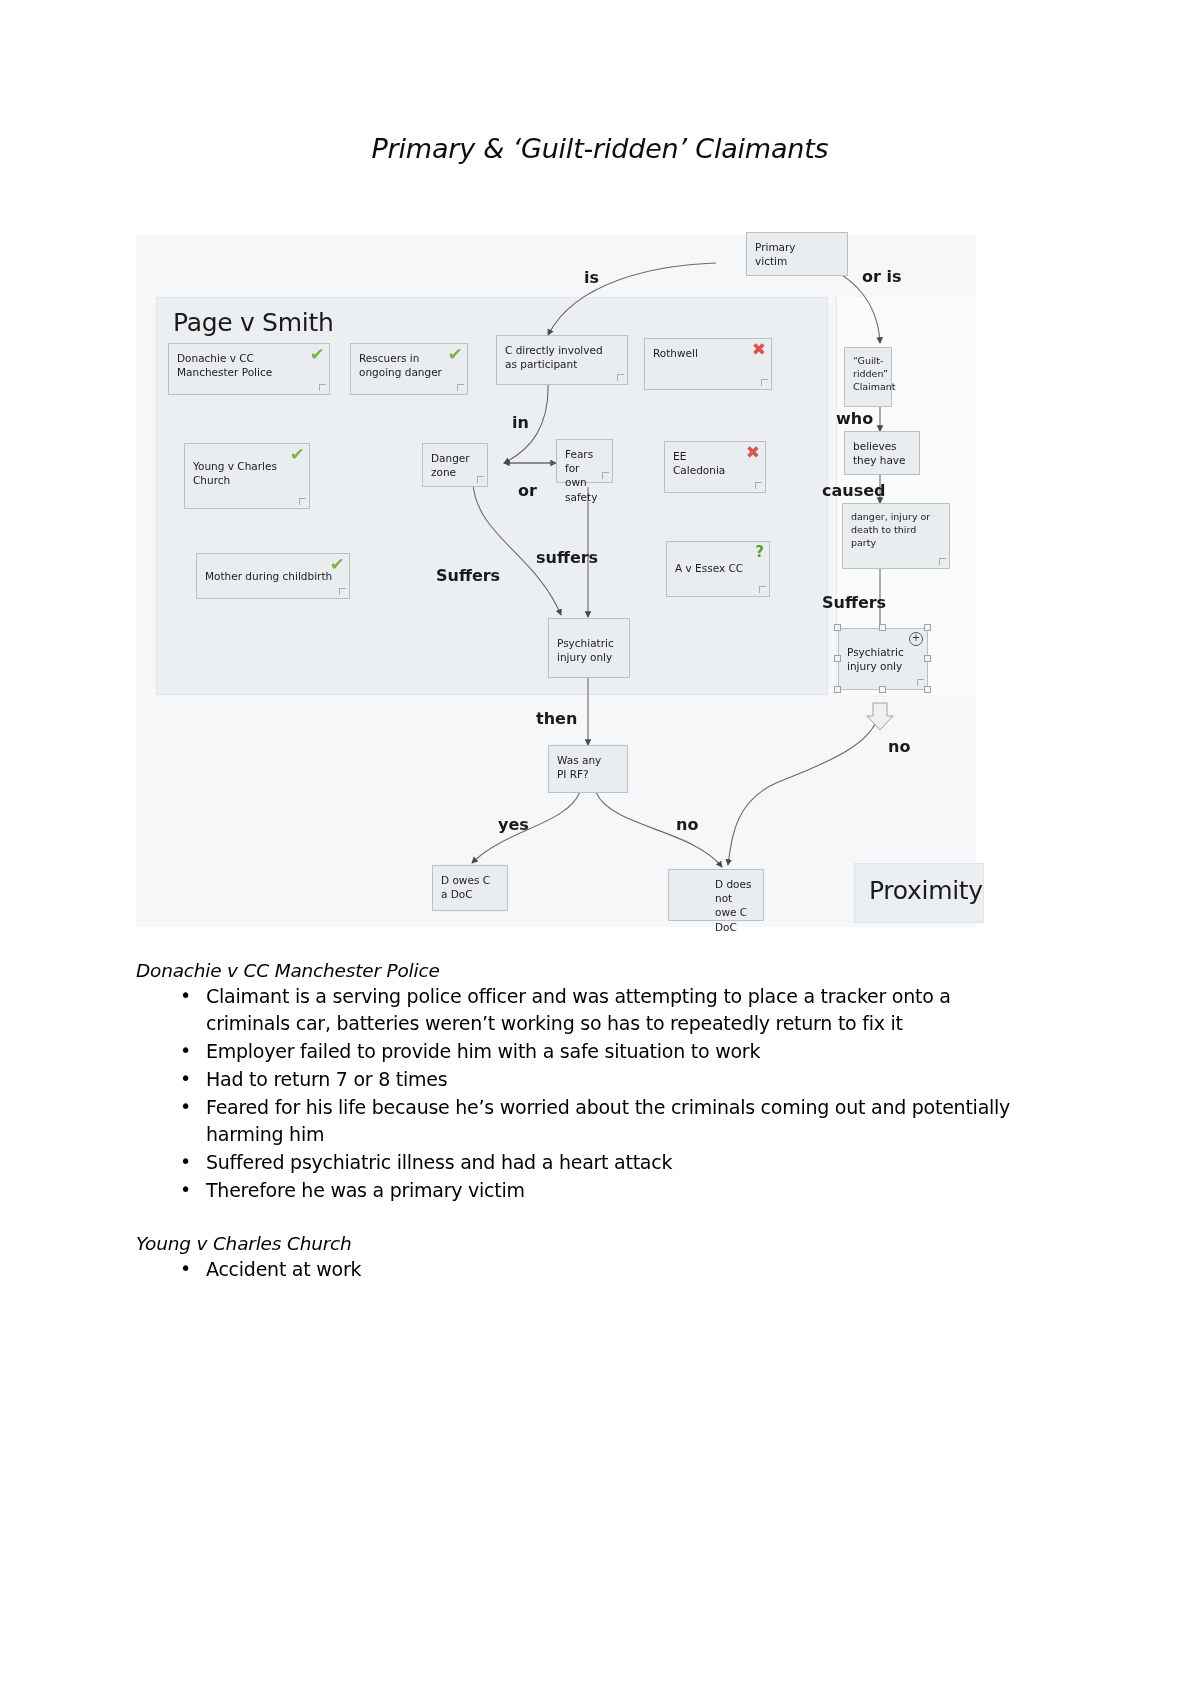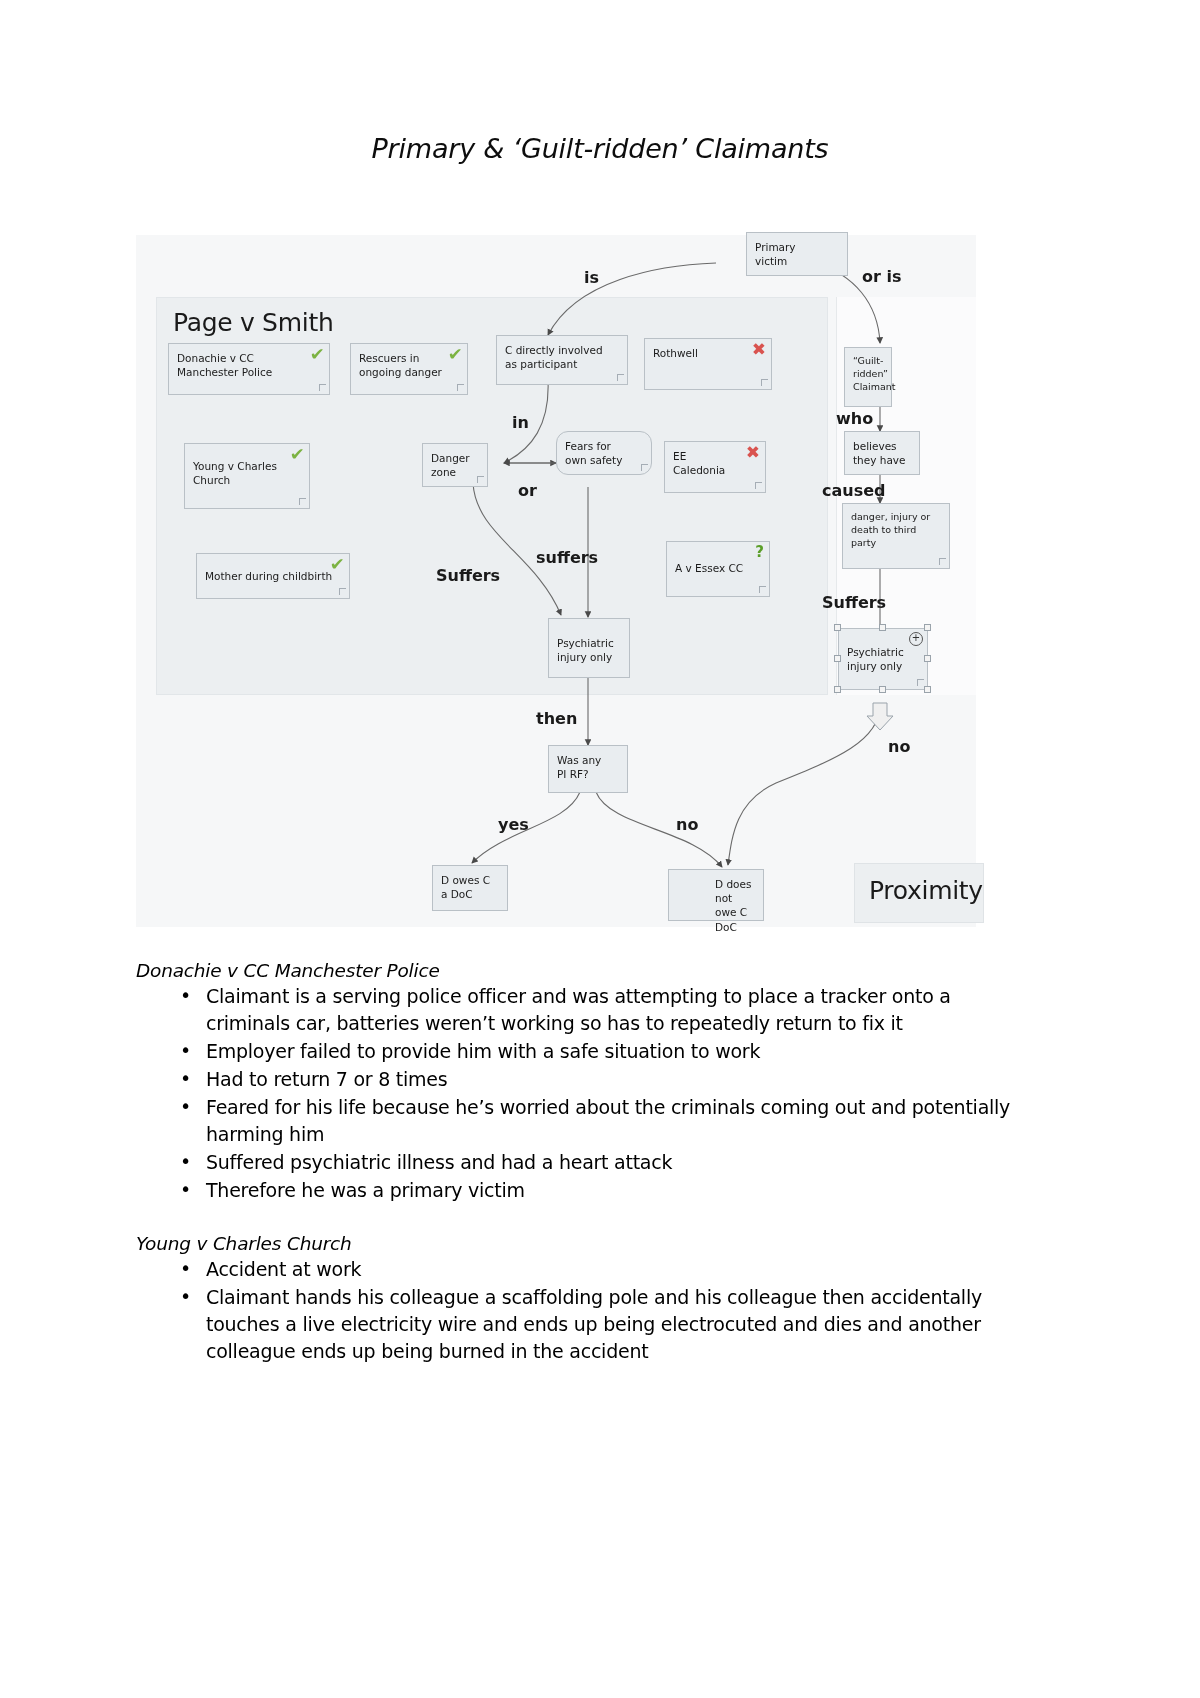--- a/index.html
+++ b/index.html
@@ -300,21 +300,21 @@
 Church</span>
       <span class="corner"></span>
     </div>
 
     <div class="node" style="left:286px; top:208px; width:66px; height:44px;">
       <span style="white-space:pre-line">Danger
 zone</span>
       <span class="corner"></span>
     </div>
 
-    <div class="node" style="left:420px; top:196px; width:96px; height:44px;border-radius:12px;">
+    <div class="node" style="left:420px; top:204px; width:57px; height:44px;">
       <span style="white-space:pre-line">Fears for
 own safety</span>
       <span class="corner"></span>
     </div>
 
     <div class="node" style="left:528px; top:206px; width:102px; height:52px;">
       <span class="cross">✖</span>
       <span style="white-space:pre-line">EE
 Caledonia</span>
       <span class="corner"></span>
@@ -416,19 +416,18 @@
         <li>Feared for his life because he’s worried about the criminals coming out and potentially harming him</li>
         <li>Suffered psychiatric illness and had a heart attack</li>
         <li>Therefore he was a primary victim</li>
       </ul>
     </div>
 
     <div class="case-block">
       <div class="case-head">Young v Charles Church</div>
       <ul class="bullets">
         <li>Accident at work</li>
-        <li>Claimant hands his colleague a scaffolding pole and his colleague then accidentally touches a live electricity wire and ends up being electrocuted and dies and another colleague ends up being burned in the accident</li>
       </ul>
     </div>
 
   </div>
 
 </div>
 
 </body></html>

